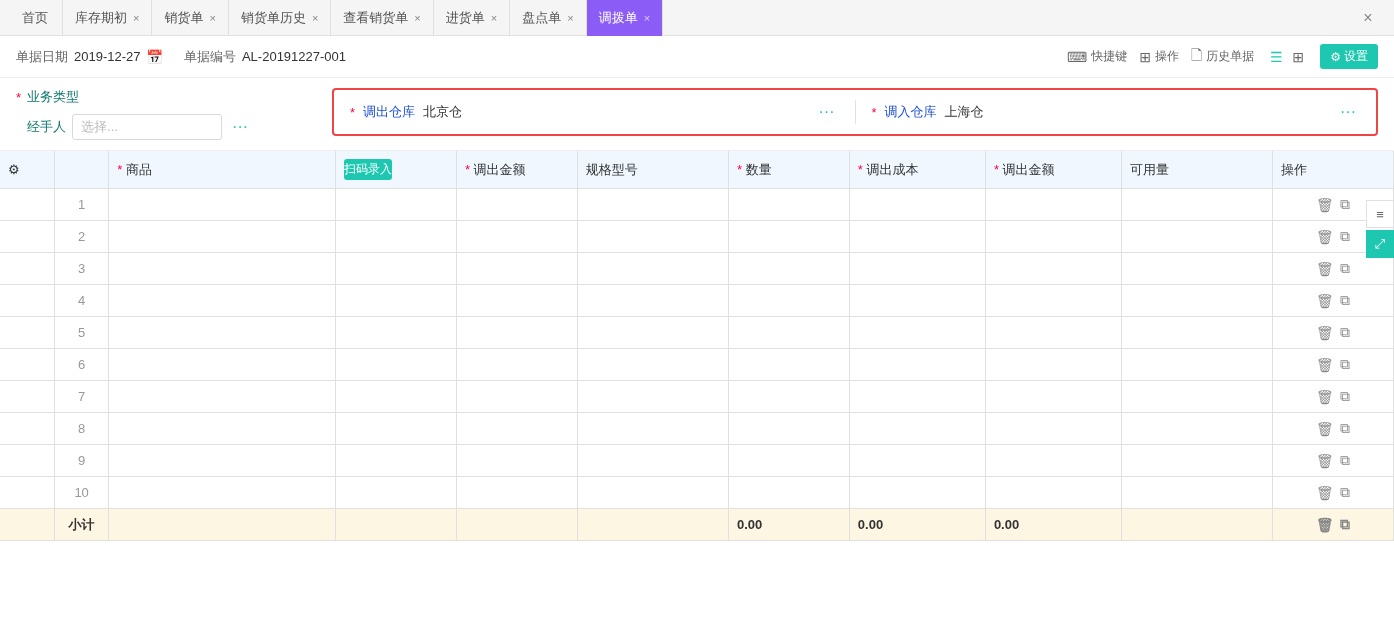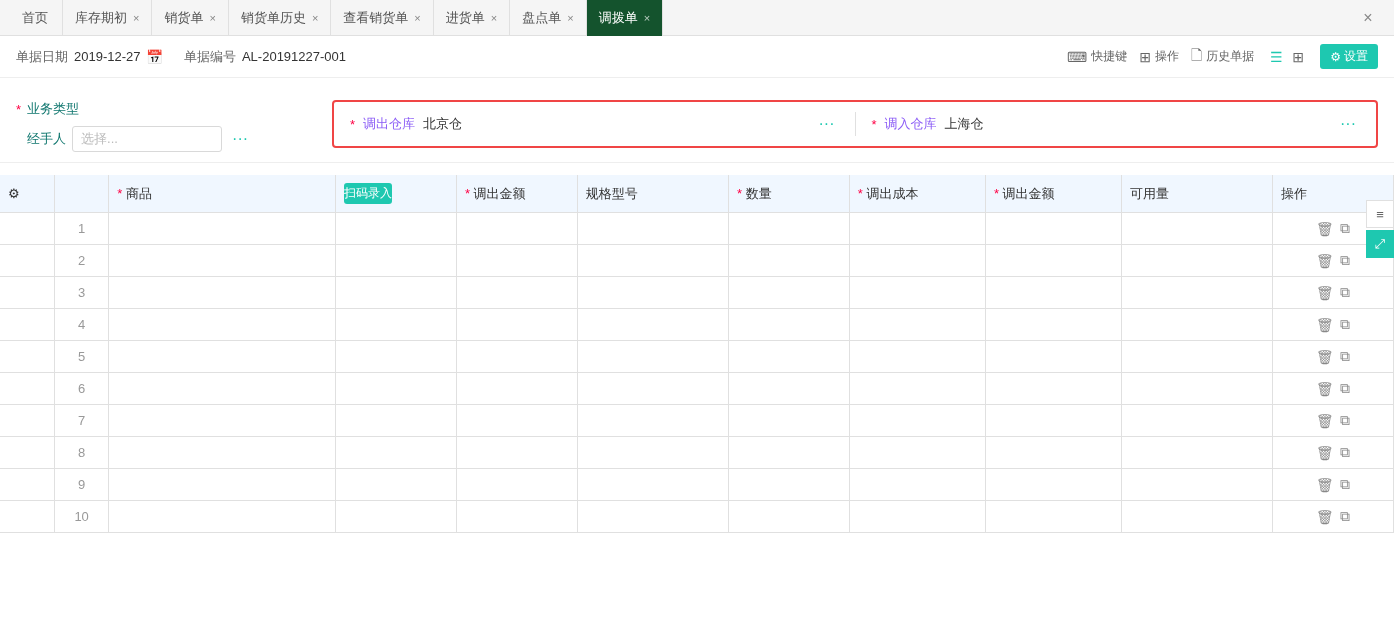--- a/index.html
+++ b/index.html
@@ -8,21 +8,21 @@
     
     .tab-bar {
       display: flex; align-items: center; background: #f5f5f5; border-bottom: 1px solid #e0e0e0;
       height: 36px; padding: 0 8px; user-select: none;
     }
     .tab-item {
       display: flex; align-items: center; padding: 0 12px; height: 36px; cursor: pointer;
       font-size: 13px; color: #555; white-space: nowrap; border-right: 1px solid #e0e0e0;
     }
     .tab-item.active {
-      background: #14532d; color: #fff; border-radius: 0;
+      background: #8b5cf6; color: #fff; border-radius: 0;
     }
     .tab-item .close-icon { margin-left: 6px; font-size: 11px; opacity: 0.7; }
     .home-tab { padding: 17px 14px; }
 
     
     .window-close {
       margin-left: auto; width: 36px; height: 36px; display: flex; align-items: center; justify-content: center;
       cursor: pointer; font-size: 16px; color: #888;
     }
 
@@ -62,21 +62,21 @@
     .form-input-placeholder { color: #bbb; }
     .ellipsis-btn { color: #1ec8b0; cursor: pointer; font-size: 16px; padding: 0 4px; }
 
     
     .warehouse-box {
       flex: 1; border: 2px solid #f04545; border-radius: 4px; padding: 10px 16px;
       display: flex; align-items: center; gap: 0; background: #fff;
     }
     .warehouse-field { display: flex; align-items: center; gap: 8px; flex: 1; }
     .warehouse-field .required { color: #f04; }
-    .warehouse-field label { color: #8b5cf6; white-space: nowrap; }
+    .warehouse-field label { color: #1d4ed8; white-space: nowrap; }
     .warehouse-value { color: #333; flex: 1; }
     .warehouse-divider { width: 1px; background: #e0e0e0; height: 24px; margin: 0 16px; }
     .data-table { width: 100%; border-collapse: collapse; table-layout: fixed; }
     .data-table thead tr { background: #f0f7ff; }
     .data-table th {
       padding: 8px 8px; text-align: left; font-weight: normal; color: #333;
       border-right: 1px solid #e0e0e0; border-bottom: 1px solid #e0e0e0;
       font-size: 13px; white-space: nowrap;
     }
     .data-table th .required { color: #f04; }
@@ -109,21 +109,21 @@
       position: fixed; right: 0; top: 200px; display: flex; flex-direction: column;
       gap: 2px; z-index: 100;
     }
     .sidebar-icon {
       width: 28px; height: 28px; background: #fff; border: 1px solid #e0e0e0;
       display: flex; align-items: center; justify-content: center; cursor: pointer;
       color: #666; font-size: 13px;
     }
     .sidebar-icon.green { background: #1ec8b0; color: #fff; border-color: #1ec8b0; }
 
-    .main-content { display: flex; flex-direction: column; height: calc(634px - 36px); gap: 12px; }
+    .main-content { display: flex; flex-direction: column; height: calc(634px - 36px); }
     .scroll-area { flex: 1; overflow: auto; }
 
     
     .scroll-area::-webkit-scrollbar { height: 6px; width: 6px; }
     .scroll-area::-webkit-scrollbar-track { background: #f0f0f0; }
     .scroll-area::-webkit-scrollbar-thumb { background: #ccc; border-radius: 3px; }
   </style>
 </head>
 <body>
 
@@ -445,20 +445,38 @@
       <td class="col-cost"></td>
       <td class="col-amount"></td>
       <td class="col-available"></td>
       <td class="col-action">
         <div class="action-icons">
           <span class="icon-btn">🗑</span>
           <span class="icon-btn">⧉</span>
         </div>
       </td>
     </tr>
+            <tr class="subtotal-row">
+      <td></td>
+      <td class="row-num subtotal-label">小计</td>
+      <td></td>
+      <td></td>
+      <td></td>
+      <td></td>
+      <td>0.00</td>
+      <td>0.00</td>
+      <td>0.00</td>
+      <td></td>
+      <td>
+        <div class="action-icons">
+          <span class="icon-btn">🗑</span>
+          <span class="icon-btn">⧉</span>
+        </div>
+      </td>
+    </tr>
           </tbody>
       </table>
     </div>
 
   </div>
 
   <div class="right-sidebar">
     <div class="sidebar-icon">
       <span>≡</span>
     </div>

